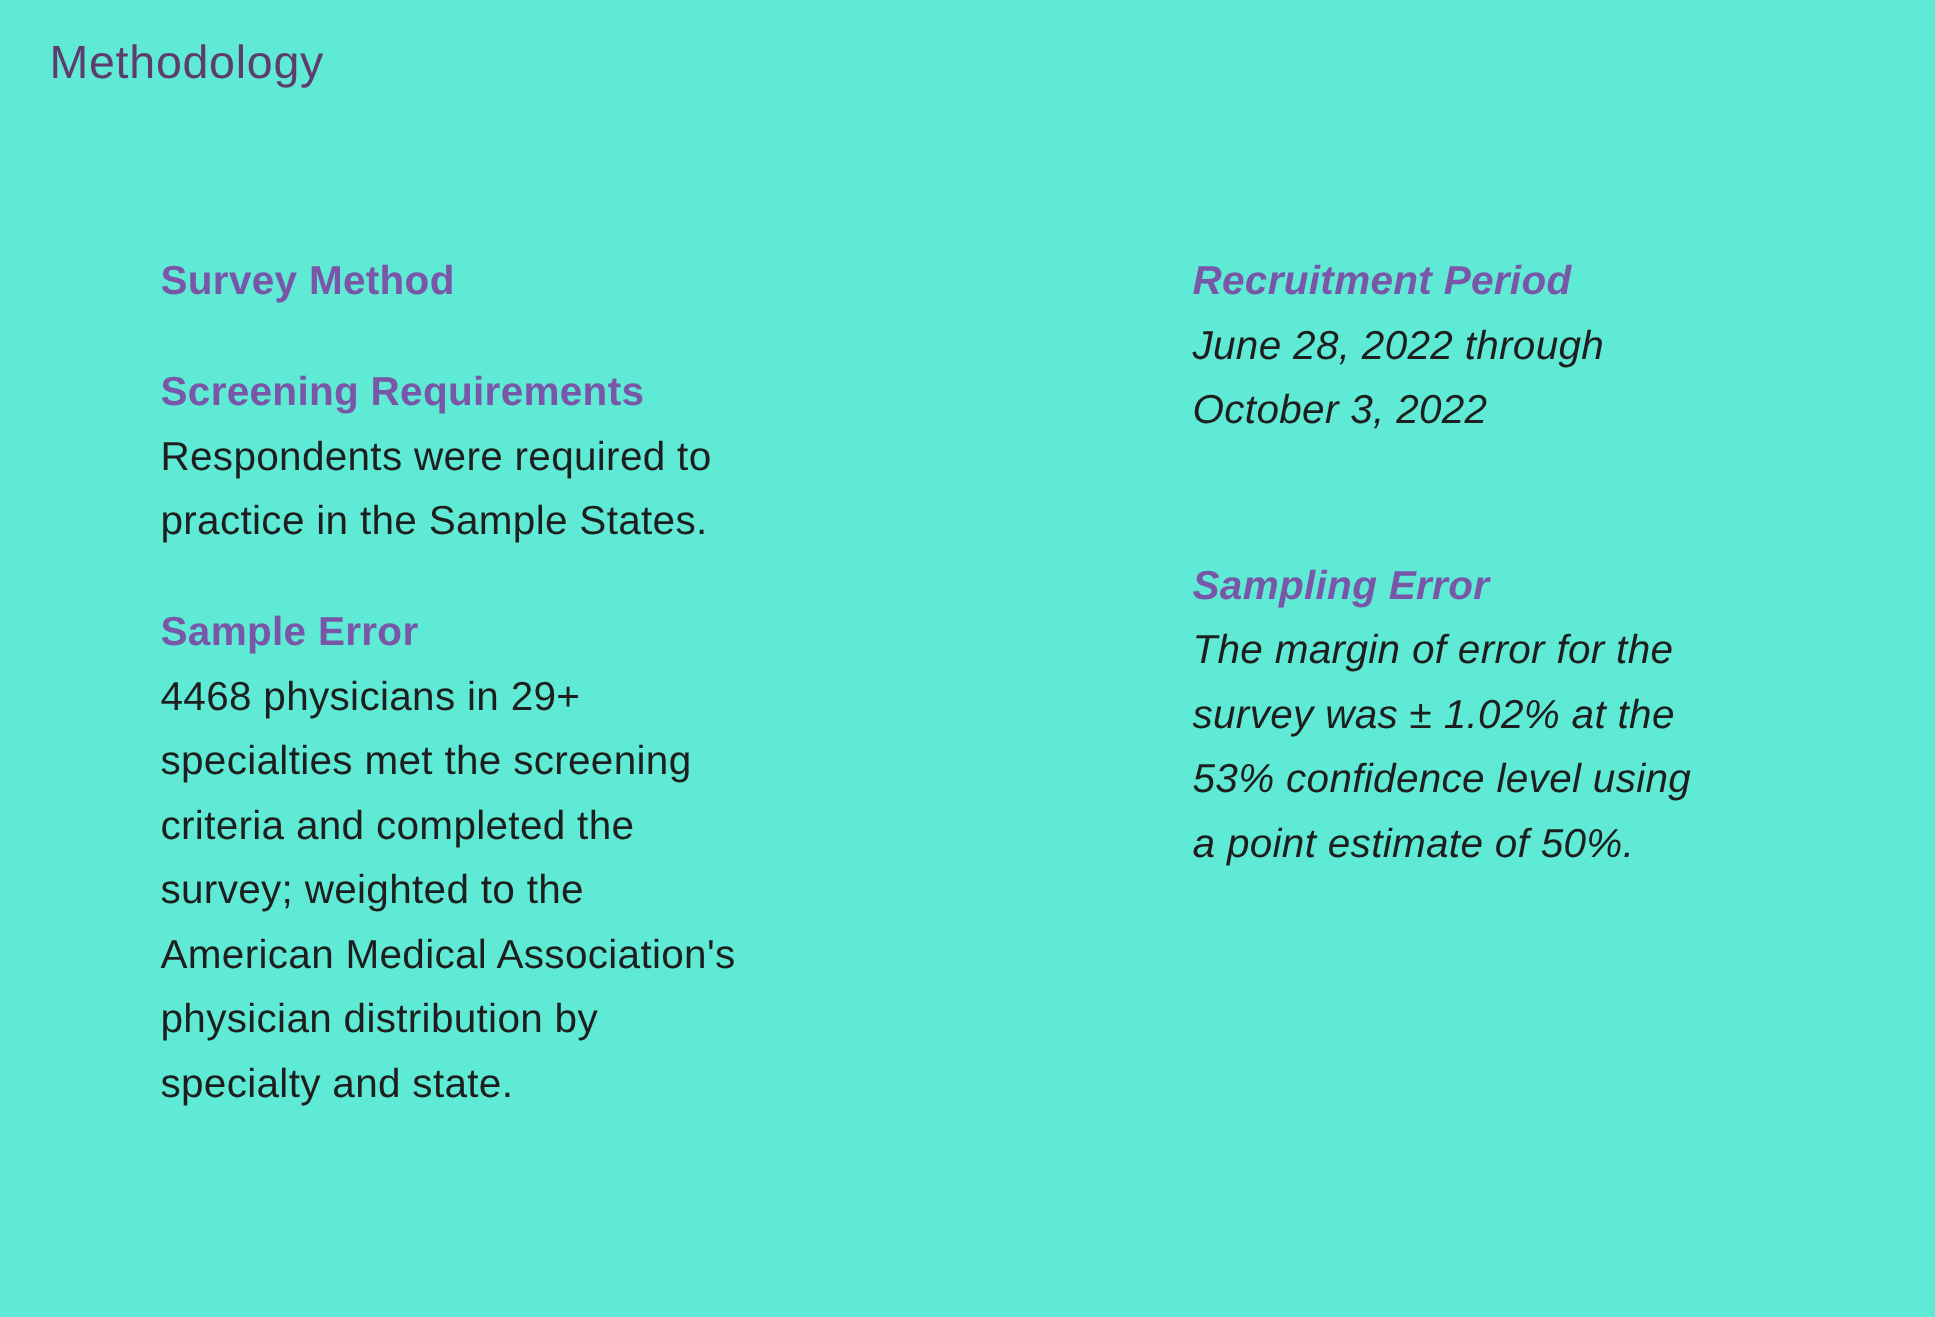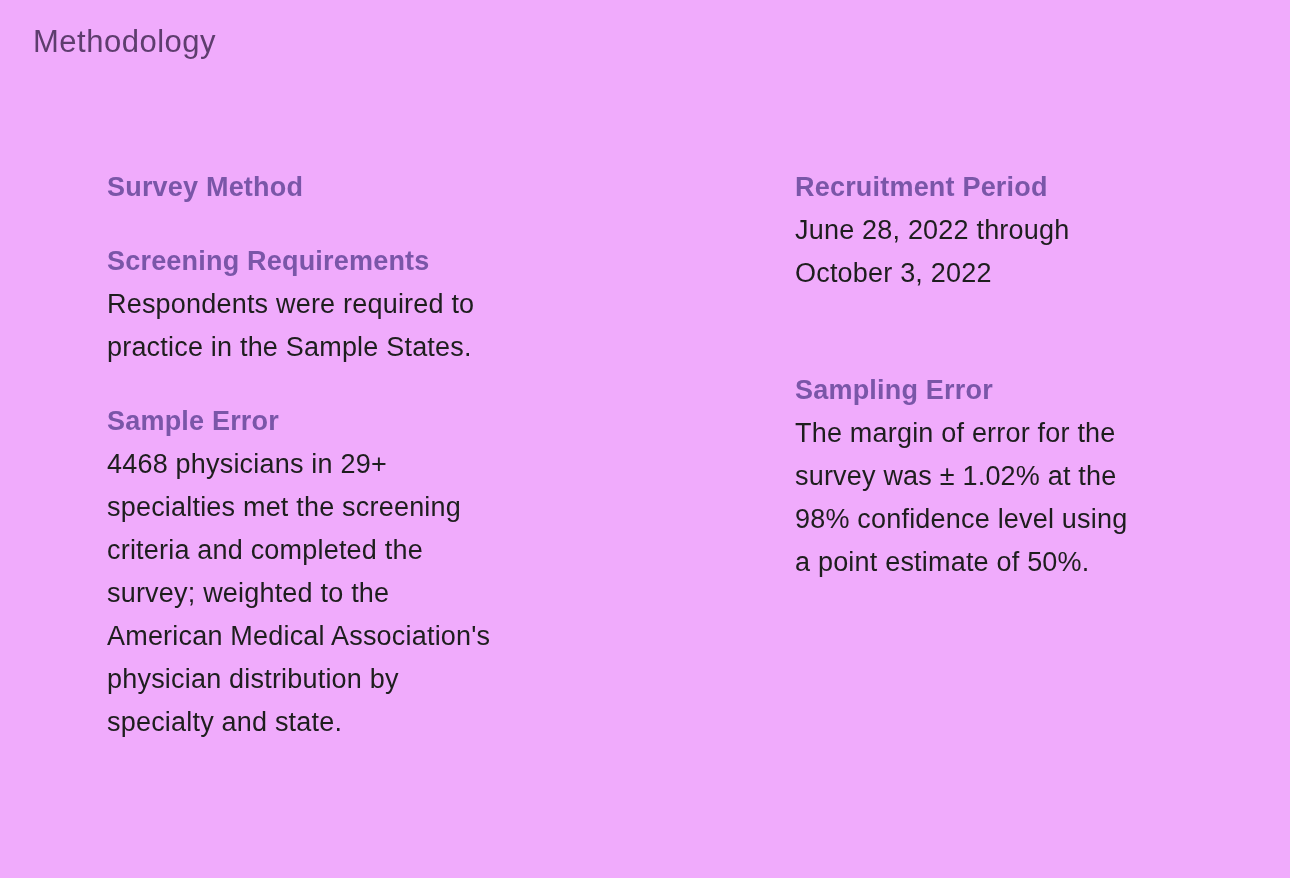--- a/index.html
+++ b/index.html
@@ -6,21 +6,21 @@
   html, body {
     margin: 0;
     padding: 0;
     background: #ffffff;
     font-family: "Liberation Sans", "DejaVu Sans", sans-serif;
   }
   .page {
     position: relative;
     width: 1290px;
     height: 878px;
-    background: #f0abfc;
+    background: #5eead4;
     overflow: hidden;
   }
   .page-title {
     margin: 24px 0 0 33px;
     font-size: 31px;
     line-height: 36px;
     font-weight: 500;
     letter-spacing: 0.5px;
     color: #5e3d6e;
   }
@@ -31,20 +31,21 @@
   .col {
     display: block;
   }
   .col-left {
     margin-left: 107px;
     width: 620px;
   }
   .col-right {
     margin-left: 68px;
     width: 480px;
+    font-style: italic;
   }
   .section {
     margin: 0 0 31px 0;
   }
   .col-right .section:first-child {
     margin-bottom: 74px;
   }
   .sec-heading {
     margin: 0;
     font-size: 27px;
@@ -93,18 +94,18 @@
     <div class="col col-right">
         <section class="section">
           <h2 class="sec-heading">Recruitment Period</h2>
           <p class="sec-body">June 28, 2022 through
 October 3, 2022</p>
         </section>
         <section class="section">
           <h2 class="sec-heading">Sampling Error</h2>
           <p class="sec-body">The margin of error for the
 survey was ± 1.02% at the
-98% confidence level using
+53% confidence level using
 a point estimate of 50%.</p>
         </section>
       </div>
   </div>
 </div>
 
 </body></html>

